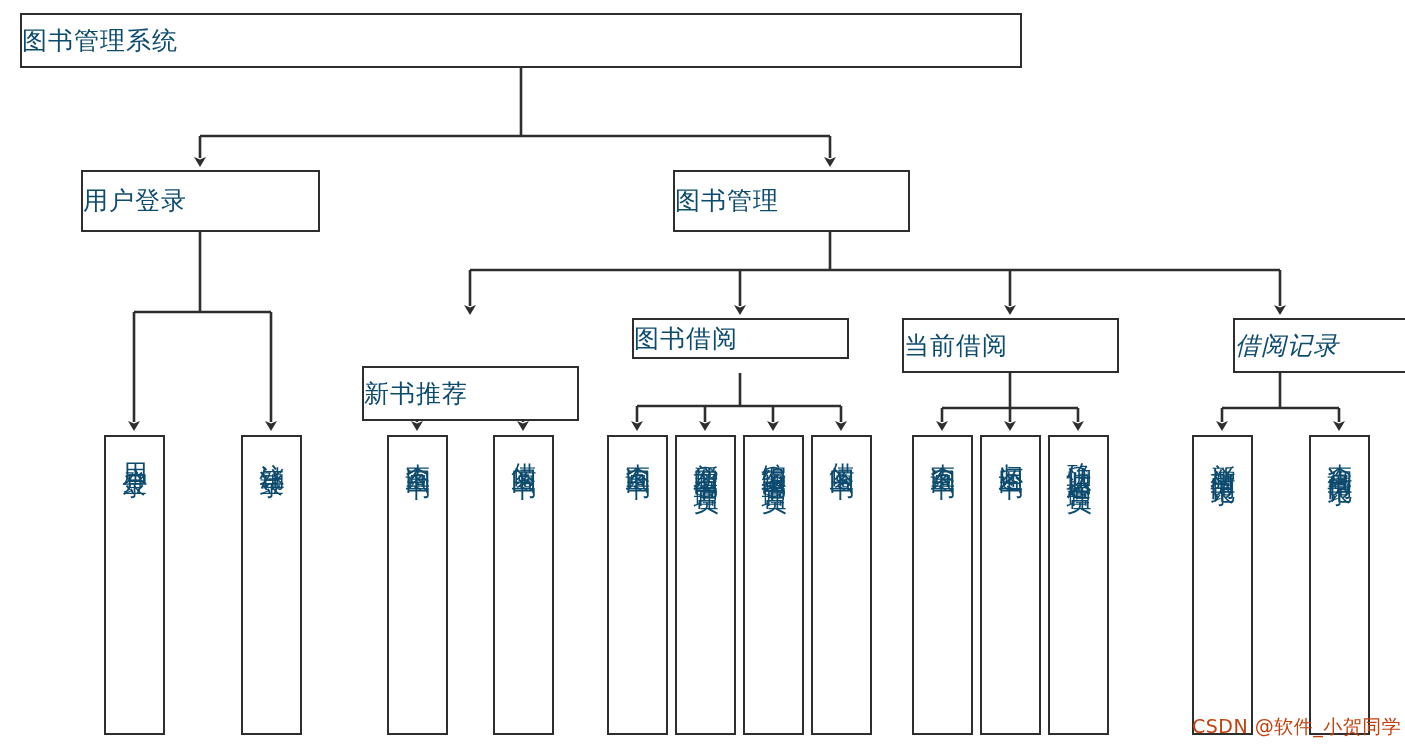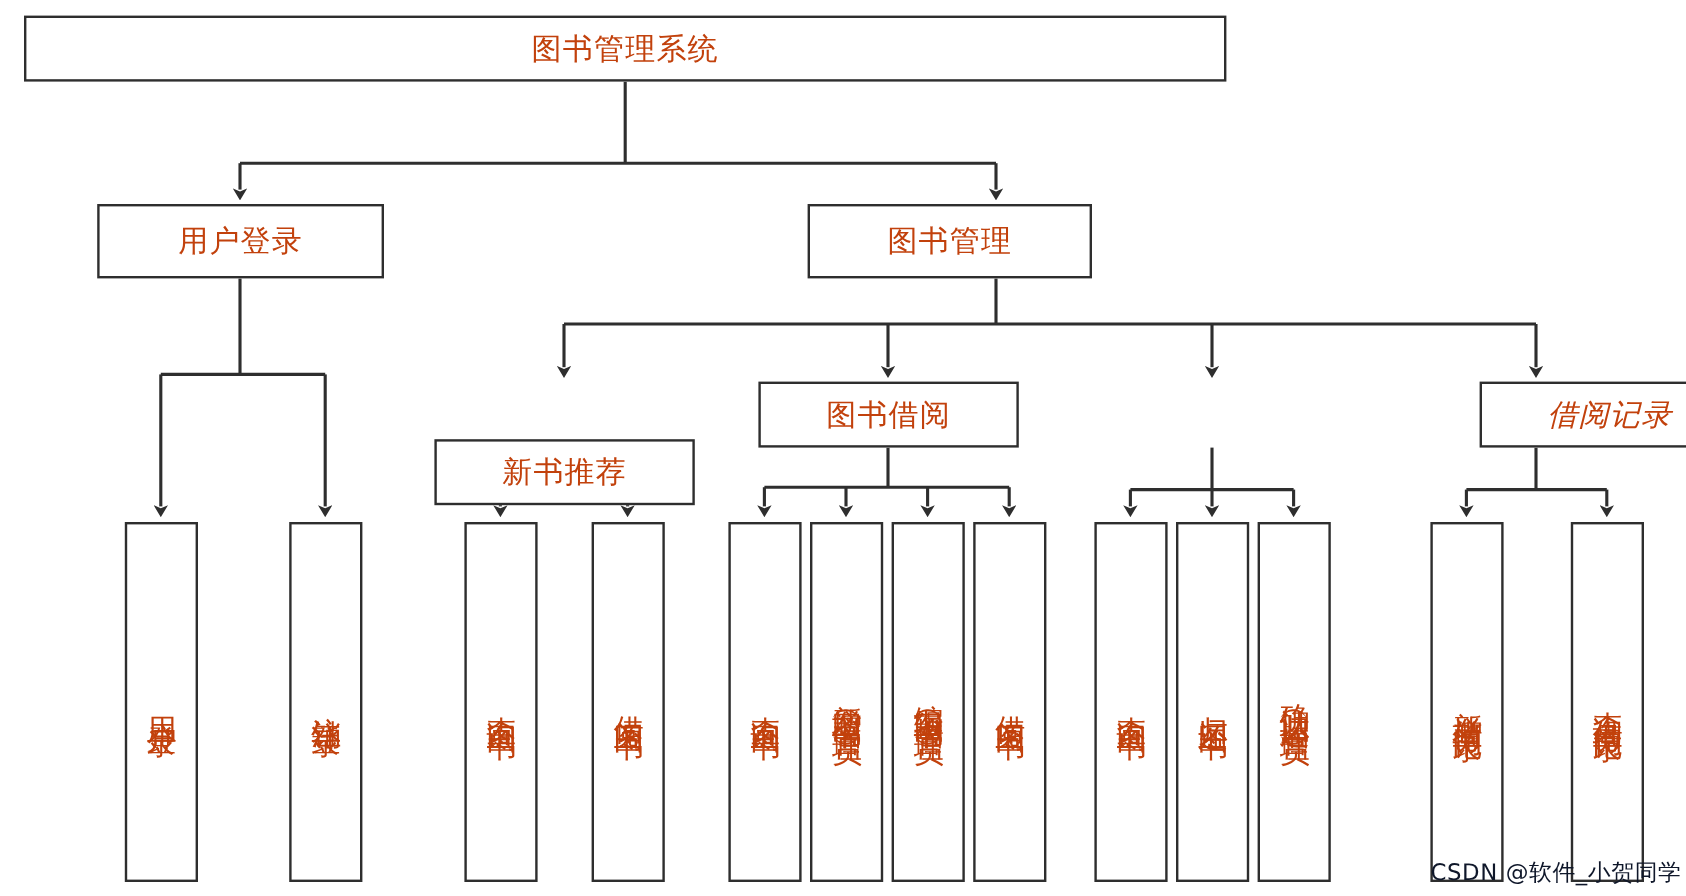--- a/index.html
+++ b/index.html
@@ -26,22 +26,22 @@
     height: 747px;
     pointer-events: none;
   }
   .node {
     position: absolute;
     box-sizing: border-box;
     background: #ffffff;
     border: 2px solid #2e2e2e;
     display: flex;
     align-items: center;
-    justify-content: center;
-    color: #c2410c;
+    justify-content: flex-start;
+    color: #0c4a6e;
   }
   .node.horiz {
     font-size: 25px;
     letter-spacing: 1px;
     line-height: 1.1;
     white-space: nowrap;
   }
   .node.vert {
     writing-mode: vertical-rl;
     text-orientation: upright;
@@ -53,21 +53,21 @@
   }
   .node.vert .vlabel {
     writing-mode: vertical-rl;
     text-orientation: upright;
     display: block;
     white-space: nowrap;
   }
   .watermark {
     position: absolute;
     font-size: 19px;
-    color: #0f172a;
+    color: #c2410c;
     white-space: nowrap;
     letter-spacing: 0.5px;
     pointer-events: none;
   }
 </style>
 </head>
 <body>
 
 <div id="canvas">
 
@@ -128,22 +128,25 @@
   <div class="node horiz" style="left:81px; top:170px; width:239px; height:62px;">
     <span>用户登录</span>
   </div>
   <div class="node horiz" style="left:673px; top:170px; width:237px; height:62px;">
     <span>图书管理</span>
   </div>
 
   <div class="node horiz" style="left:362px; top:318px; width:217px; height:55px;margin-top:48px;">
     <span>新书推荐</span>
   </div>
-  <div class="node horiz" style="left:632px; top:318px; width:217px; height:55px;">
+  <div class="node horiz" style="left:632px; top:318px; width:217px; height:41px;">
     <span>图书借阅</span>
+  </div>
+  <div class="node horiz" style="left:902px; top:318px; width:217px; height:55px;">
+    <span>当前借阅</span>
   </div>
   <div class="node horiz" style="left:1233px; top:318px; width:217px; height:55px;font-style:italic;">
     <span>借阅记录</span>
   </div>
 
   <div class="node vert" style="left:104px; top:435px; width:61px; height:300px;">
     <span class="vlabel">用户登录</span>
   </div>
   <div class="node vert" style="left:241px; top:435px; width:61px; height:300px;">
     <span class="vlabel">注销登录</span>

